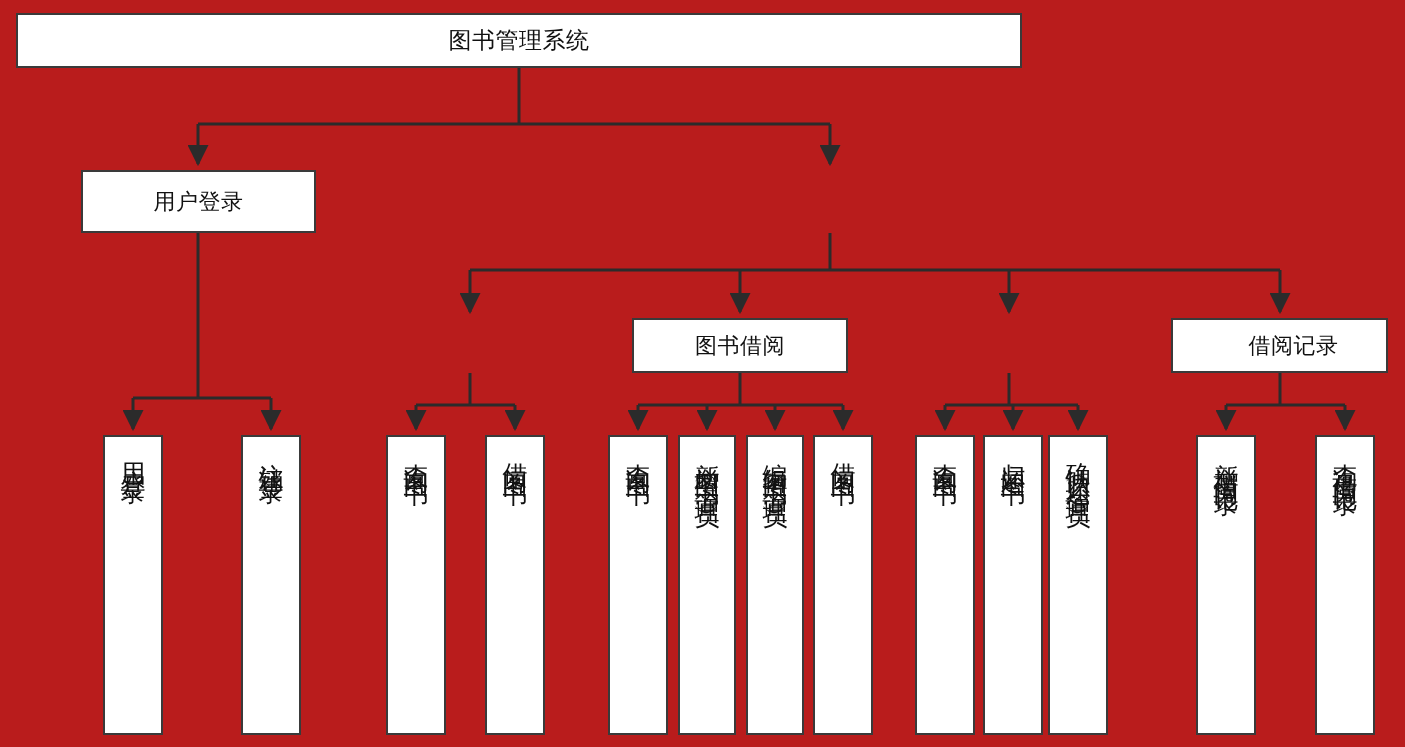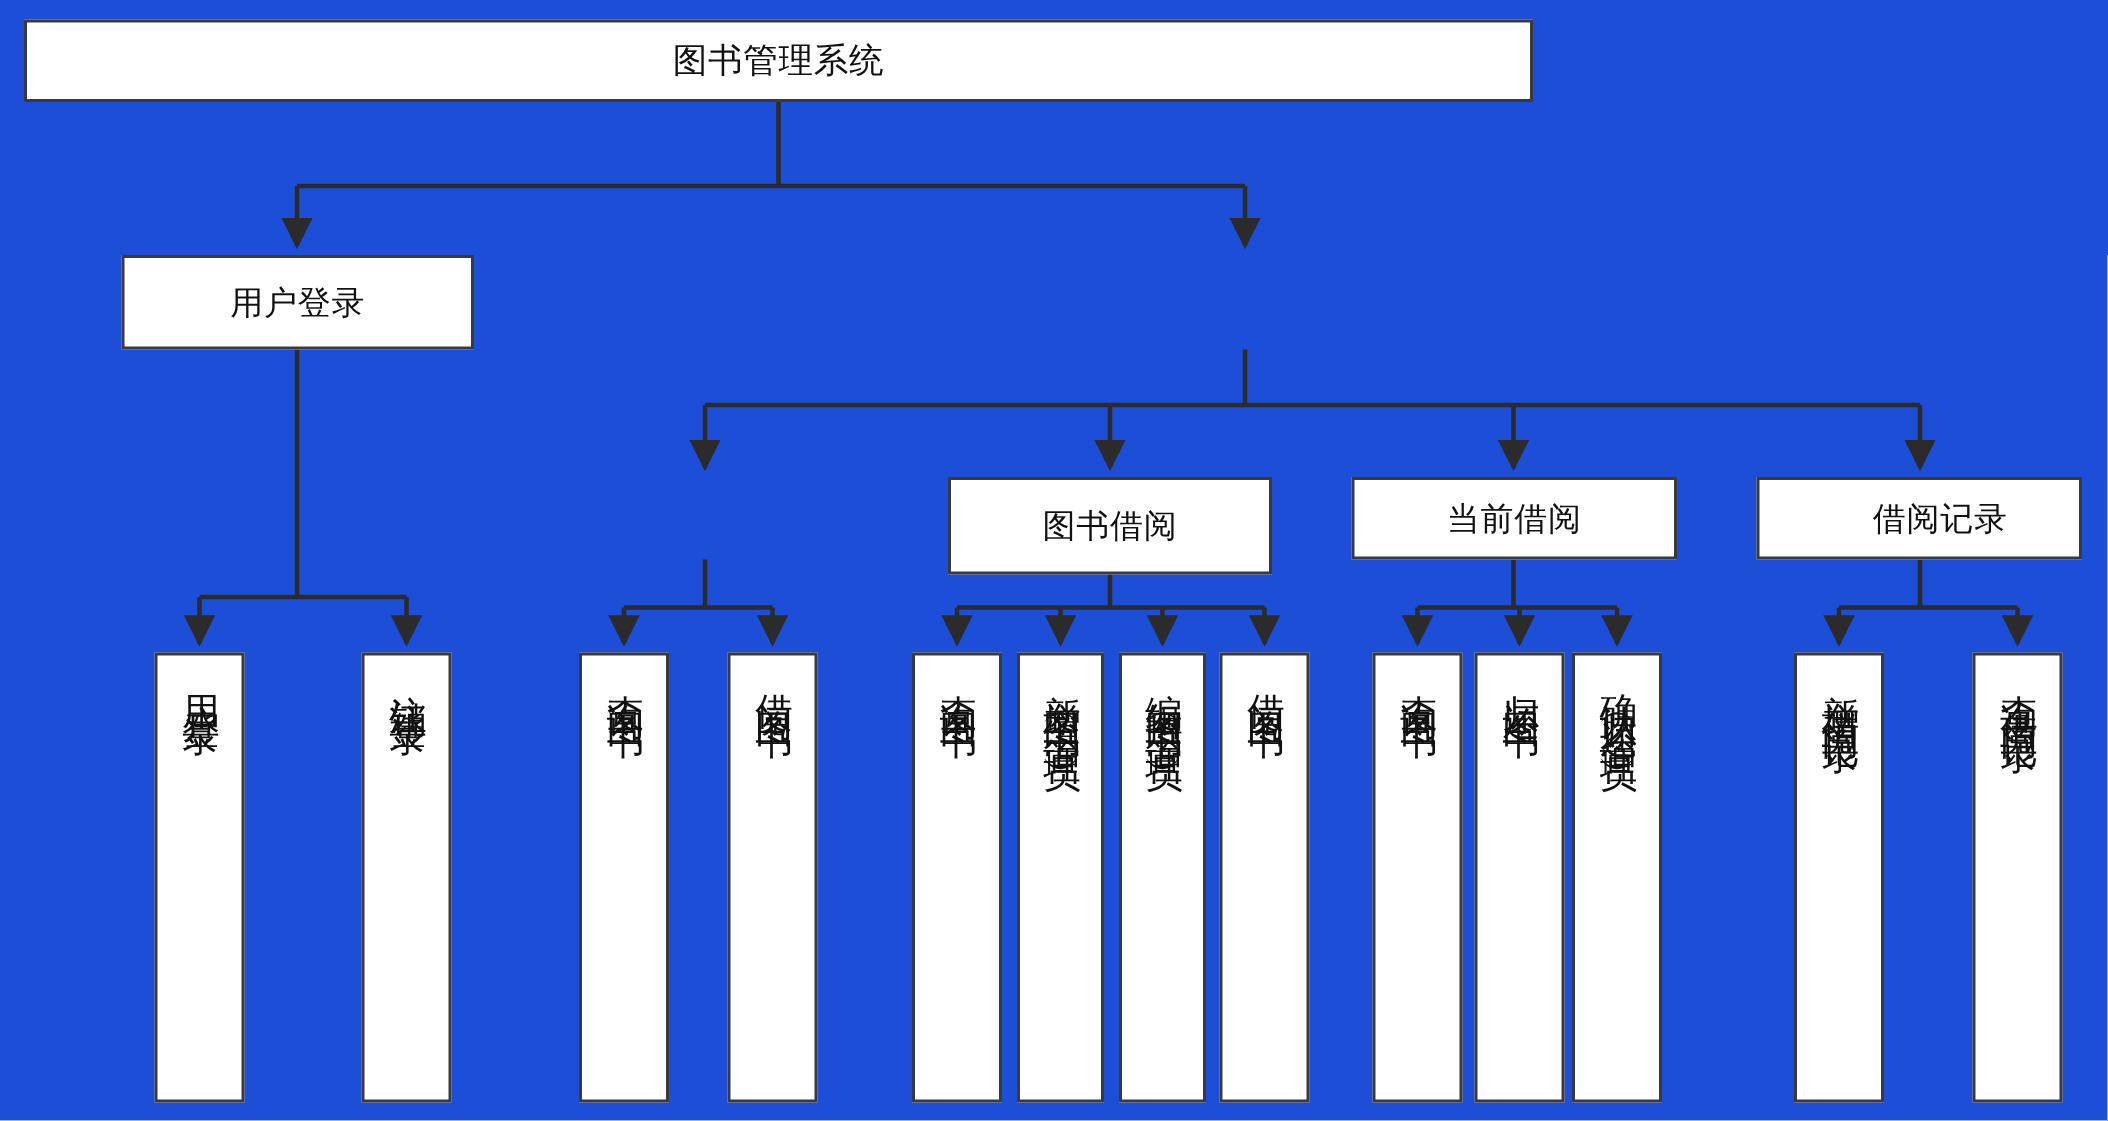--- a/index.html
+++ b/index.html
@@ -8,21 +8,21 @@
     padding: 0;
     background: #ffffff;
   }
   body {
     font-family: "Liberation Sans", "DejaVu Sans", sans-serif;
   }
   #canvas {
     position: relative;
     width: 1405px;
     height: 747px;
-    background: #1d4ed8;
+    background: #b91c1c;
     overflow: hidden;
   }
   #edges {
     position: absolute;
     left: 0;
     top: 0;
     width: 1405px;
     height: 747px;
     pointer-events: none;
   }
@@ -132,25 +132,22 @@
   </svg>
 
   <div class="node horiz root" style="left:16px; top:13px; width:1006px; height:55px;">
     <span class="label">图书管理系统</span>
   </div>
 
   <div class="node horiz" style="left:81px; top:170px; width:235px; height:63px;">
     <span class="label">用户登录</span>
   </div>
 
-  <div class="node horiz" style="left:632px; top:318px; width:216px; height:65px;">
+  <div class="node horiz" style="left:632px; top:318px; width:216px; height:55px;">
     <span class="label">图书借阅</span>
-  </div>
-  <div class="node horiz" style="left:901px; top:318px; width:217px; height:55px;">
-    <span class="label">当前借阅</span>
   </div>
   <div class="node horiz" style="left:1171px; top:318px; width:217px; height:55px;padding-left:28px;">
     <span class="label">借阅记录</span>
   </div>
 
   <div class="node vert" style="left:103px; top:435px; width:60px; height:300px;">
     <span class="label">用户登录</span>
   </div>
   <div class="node vert" style="left:241px; top:435px; width:60px; height:300px;">
     <span class="label">注销登录</span>

